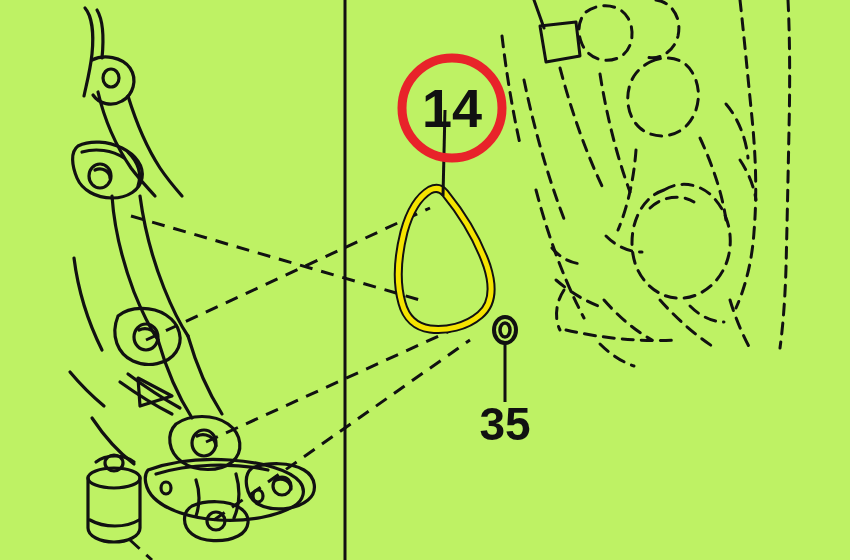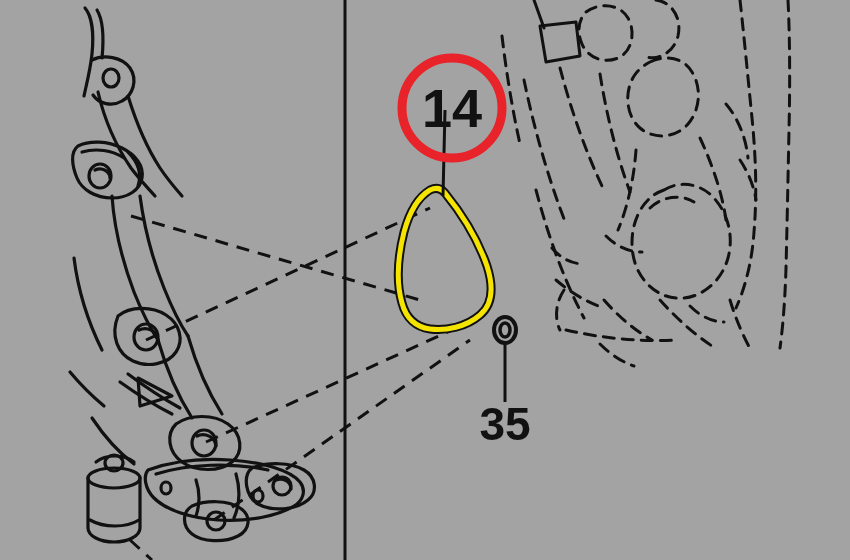--- a/index.html
+++ b/index.html
@@ -7,21 +7,21 @@
     padding: 0;
     background: #ffffff;
   }
   body {
     font-family: "Liberation Sans", sans-serif;
   }
   #diagram-root {
     position: relative;
     width: 850px;
     height: 560px;
-    background: #a3a3a3;
+    background: #bef264;
     overflow: hidden;
   }
   #diagram-svg {
     position: absolute;
     top: 0;
     left: 0;
     width: 850px;
     height: 560px;
     display: block;
   }

